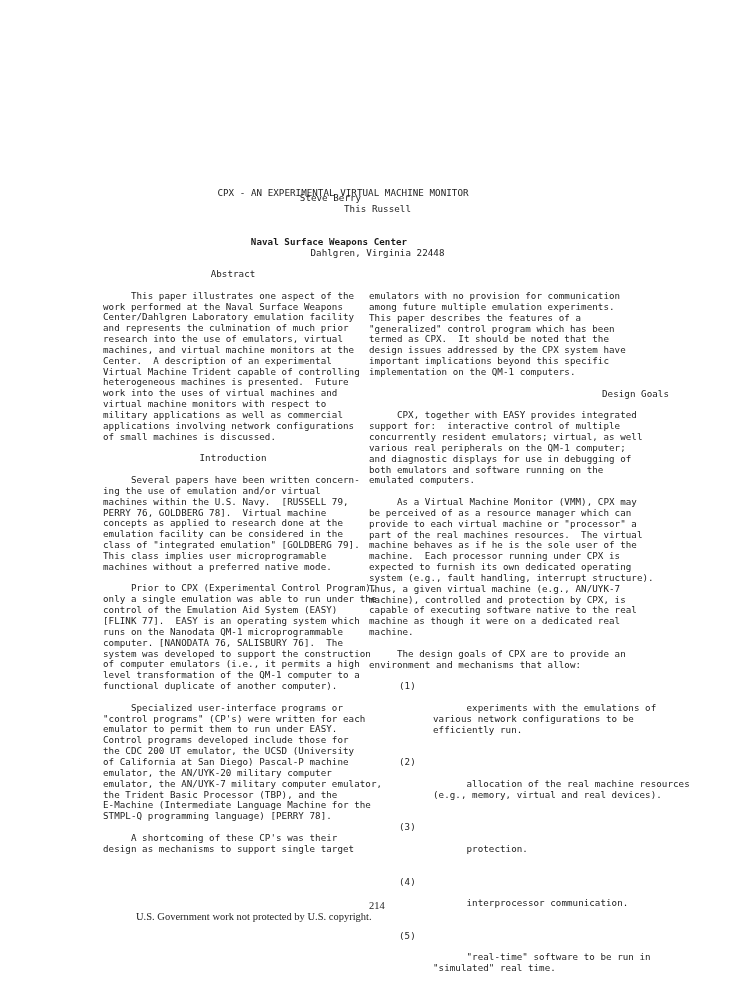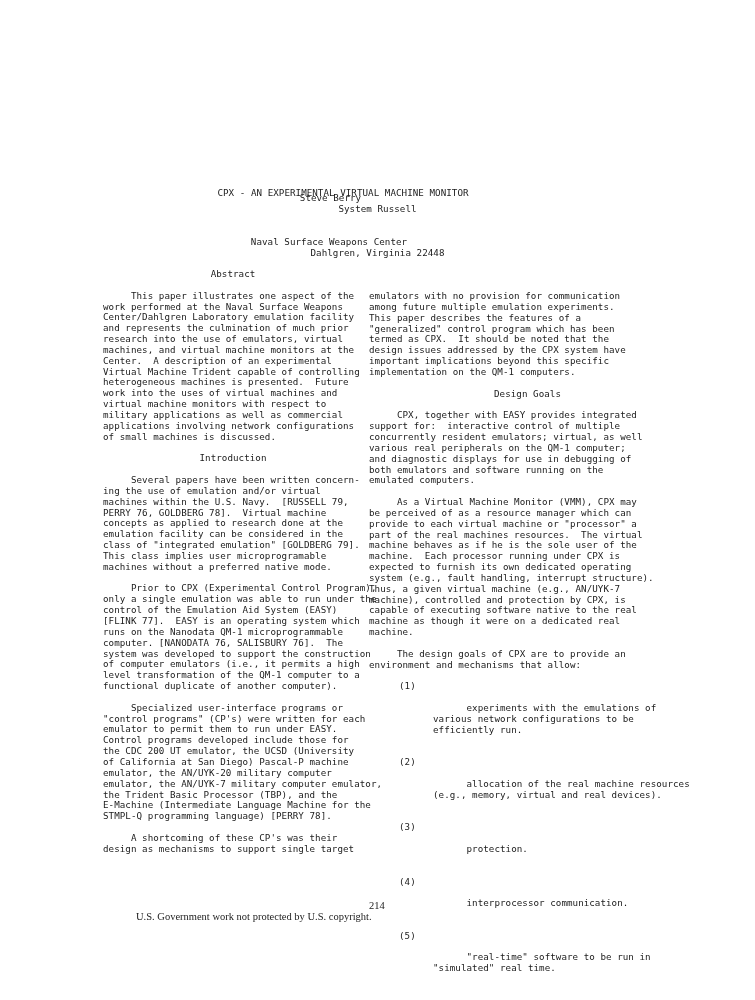--- a/index.html
+++ b/index.html
@@ -13,22 +13,22 @@
   .para { margin:0 0 10.85px 0; }
   .goal { position:relative; padding-left:64px; margin-bottom:10.85px; white-space:pre; }
   .goal .num { position:absolute; left:30px; top:0; }
   .footer { font-family:Liberation Serif, serif; font-size:10.5px; color:#222; }
 </style>
 </head>
 <body>
 
 <div class="abs mono center" style="left:0; width:686px; top:188px;">CPX - AN EXPERIMENTAL VIRTUAL MACHINE MONITOR</div>
 <div class="abs mono center" style="left:0; width:661px; top:193px;">Steve Berry</div>
-<div class="abs mono center" style="left:0; width:755px; top:204px;">System Russell</div>
-<div class="abs mono center" style="left:0; width:658px; top:237px;">Naval Surface Weapons Center</div>
+<div class="abs mono center" style="left:0; width:755px; top:204px;">This Russell</div>
+<div class="abs mono center" style="left:0; width:658px; top:237px;font-weight:bold;">Naval Surface Weapons Center</div>
 <div class="abs mono center" style="left:0; width:755px; top:248px;">Dahlgren, Virginia  22448</div>
 
 <div class="abs mono col" style="left:103px; top:269px; width:260px;">
   <div class="center u" style="margin-bottom:10.85px; padding-left:0;">Abstract</div>
   <div class="para">
     <p>     This paper illustrates one aspect of the</p>
     <p>work performed at the Naval Surface Weapons</p>
     <p>Center/Dahlgren Laboratory emulation facility</p>
     <p>and represents the culmination of much prior</p>
     <p>research into the use of emulators, virtual</p>
@@ -89,21 +89,21 @@
   <div class="para">
     <p>emulators with no provision for communication</p>
     <p>among future multiple emulation experiments.</p>
     <p>This paper describes the features of a</p>
     <p>"generalized" control program which has been</p>
     <p>termed as CPX.  It should be noted that the</p>
     <p>design issues addressed by the CPX system have</p>
     <p>important implications beyond this specific</p>
     <p>implementation on the QM-1 computers.</p>
   </div>
-  <div class="u" style="margin-bottom:10.85px; padding-left:125px;">Design Goals</div>
+  <div class="u" style="margin-bottom:10.85px; padding-left:125px;text-align:right;">Design Goals</div>
   <div class="para">
     <p>     CPX, together with EASY provides integrated</p>
     <p>support for:  interactive control of multiple</p>
     <p>concurrently resident emulators; virtual, as well</p>
     <p>various real peripherals on the QM-1 computer;</p>
     <p>and diagnostic displays for use in debugging of</p>
     <p>both emulators and software running on the</p>
     <p>emulated computers.</p>
   </div>
   <div class="para">

